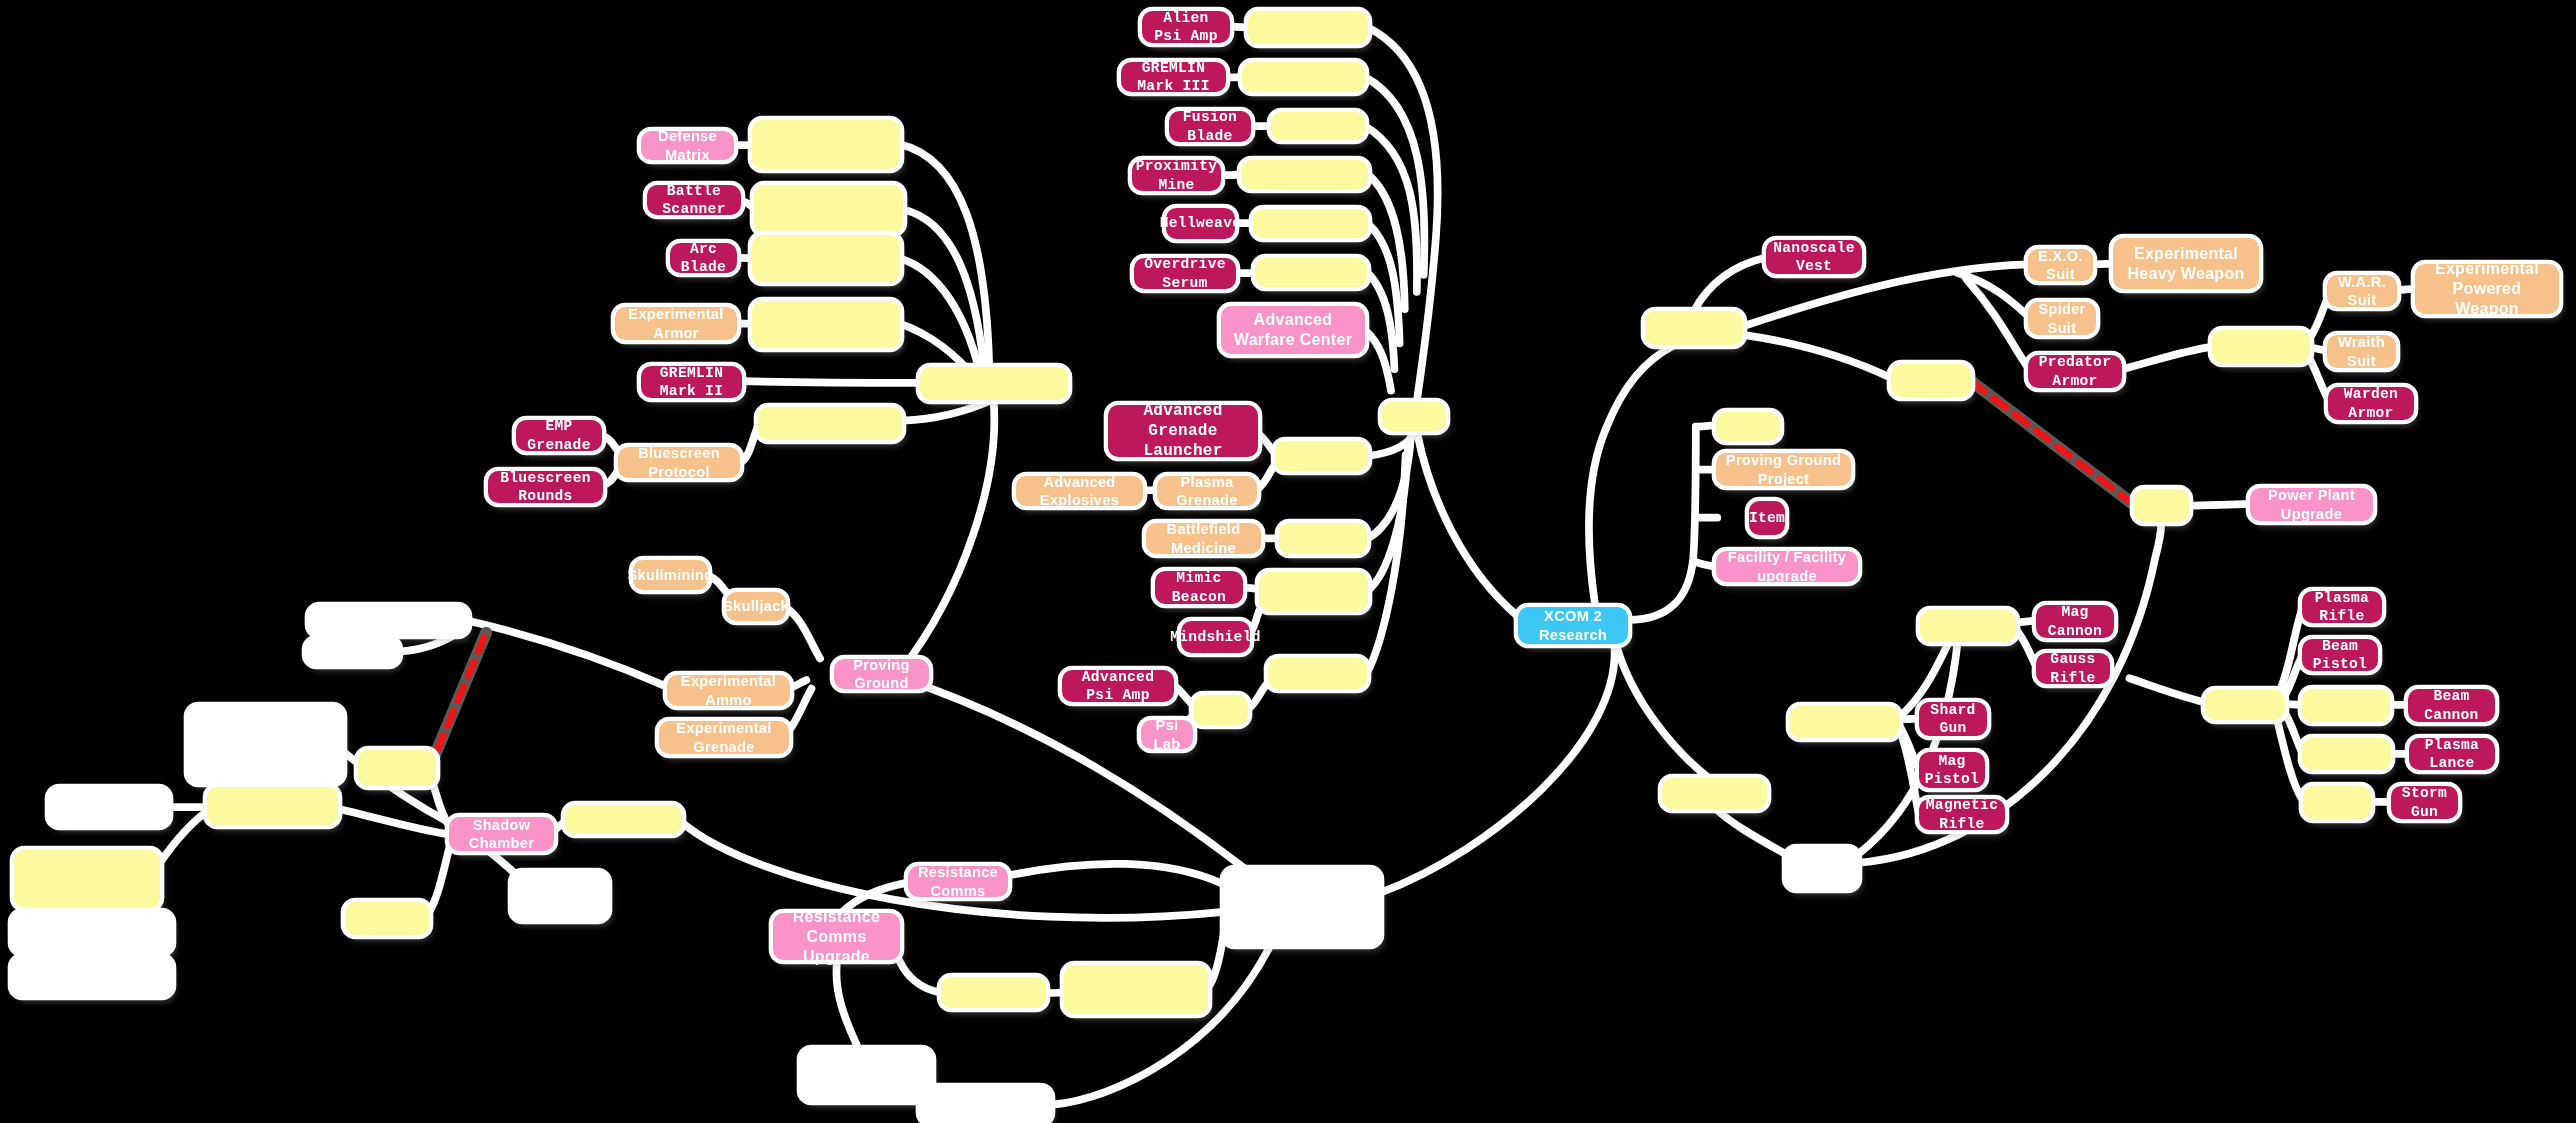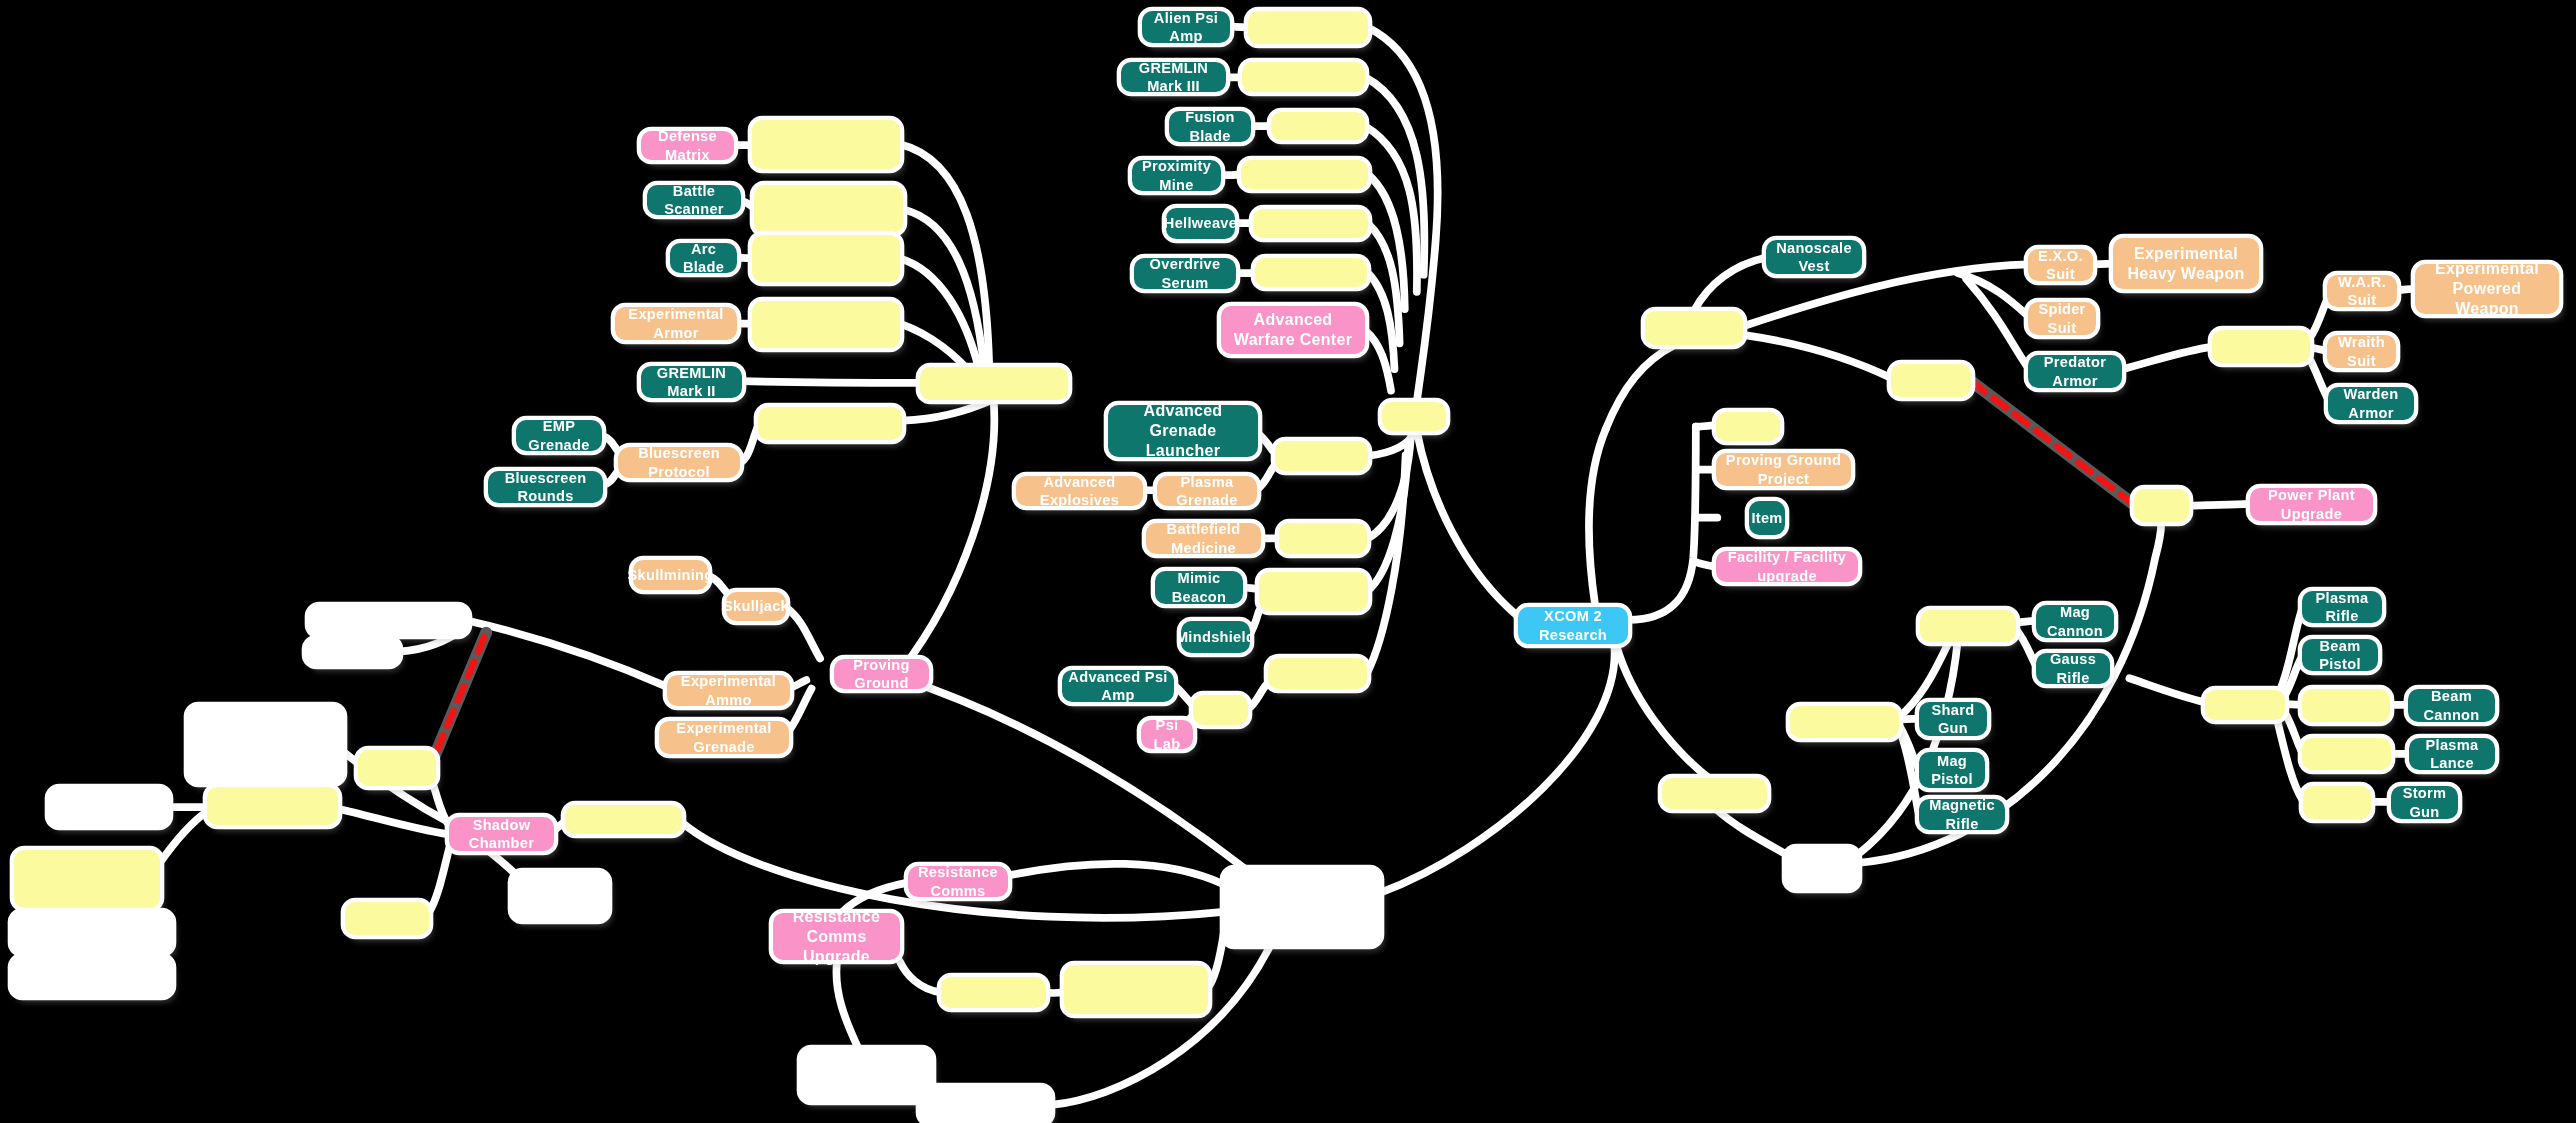--- a/index.html
+++ b/index.html
@@ -7,21 +7,21 @@
          font-family:"Liberation Sans", sans-serif;}
   #edge-layer{position:absolute;left:0;top:0;width:2576px;height:1123px;}
   #node-layer{position:absolute;left:0;top:0;width:2576px;height:1123px;}
   .node{position:absolute;display:flex;align-items:center;justify-content:center;
         border-radius:10.3px;box-shadow:0 0 0 4.3px #ffffff, 3.4px 6px 6.9px rgba(150,150,150,.40);
         color:#ffffff;font-weight:bold;text-align:center;letter-spacing:0.3px;
         line-height:1.25;cursor:pointer;box-sizing:border-box;padding:1.7px 5.2px;}
   .node span{pointer-events:none;}
   .blue{background:#3cc7f4;}
   .pink{background:#f993c8;}
-  .cyan{background:#0f766e;}
+  .cyan{background:#be185d;font-family:Liberation Mono, monospace;}
   .orange{background:#f7c18c;}
   .yellow{background:#fbfa9e;}
   .white{background:#ffffff;}
   .f17{font-size:14.6px;}
   .f16{font-size:16px;}
 </style>
 </head>
 <body>
 
 <div class="stage">
@@ -166,21 +166,21 @@
       </div>
       <div class="node cyan f17" style="left: 641px; top: 366px; width: 101px; height: 32px;">
         <span>GREMLIN Mark II</span>
       </div>
       <div class="node yellow f17" style="left: 920px; top: 367px; width: 148px; height: 33px;">
         <span></span>
       </div>
       <div class="node cyan f17" style="left: 516px; top: 420px; width: 86px; height: 31px;">
         <span>EMP Grenade</span>
       </div>
-      <div class="node orange f17" style="left: 618px; top: 447px; width: 122px; height: 31px; border-radius: 12px;">
+      <div class="node orange f17" style="left: 618px; top: 447px; width: 122px; height: 31px;">
         <span>Bluescreen Protocol</span>
       </div>
       <div class="node cyan f17" style="left: 488px; top: 471px; width: 115px; height: 32px;">
         <span>Bluescreen Rounds</span>
       </div>
       <div class="node yellow f17" style="left: 758px; top: 407px; width: 144px; height: 33px;">
         <span></span>
       </div>
       <div class="node orange f17" style="left: 633px; top: 560px; width: 75px; height: 30px;">
         <span>Skullmining</span>

